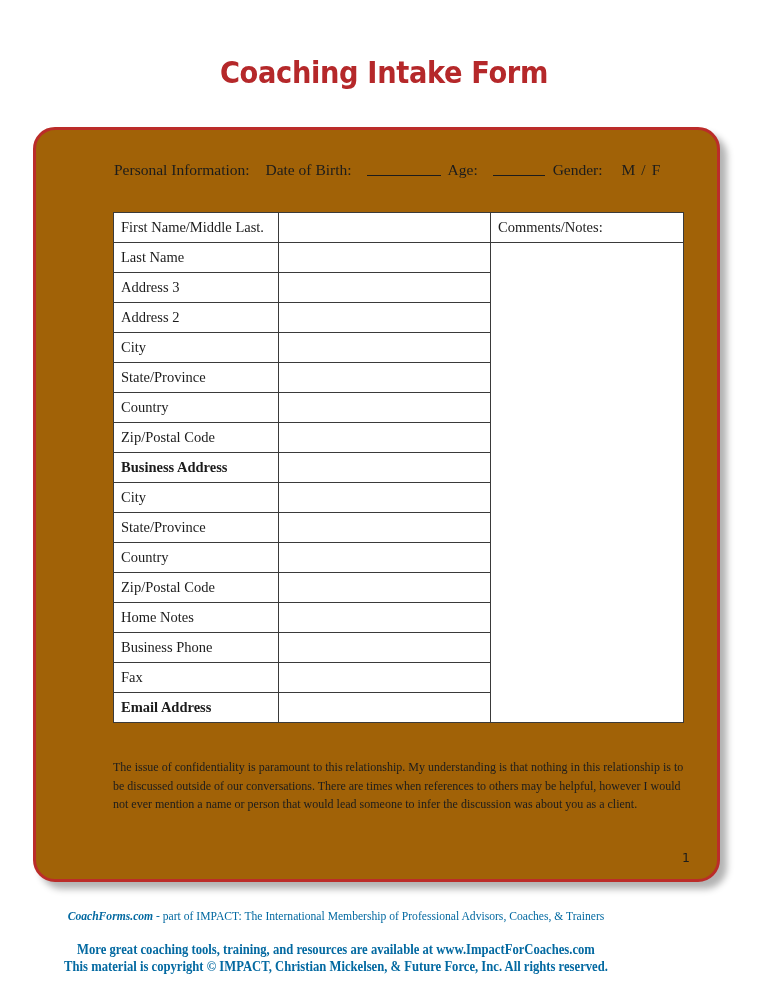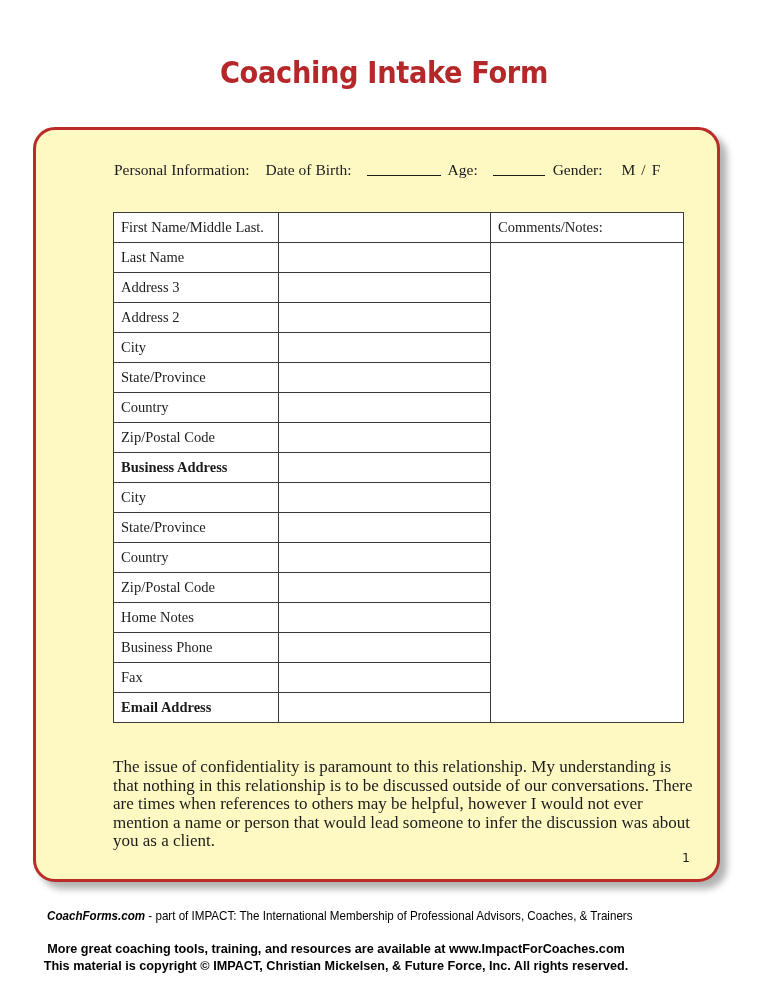--- a/index.html
+++ b/index.html
@@ -34,21 +34,21 @@
   
   .form-panel {
     position: absolute;
     left: 33px;
     top: 127px;
     width: 687px;
     height: 755px;
     box-sizing: border-box;
     border: 3px solid #bb2c29;
     border-radius: 22px;
-    background: #fef9c3;
+    background: #a16207;
     box-shadow: 7px 7px 7px rgba(0,0,0,0.30);
   }
 
   
   .personal-line {
     position: absolute;
     left: 78px;
     top: 31px;
     font-size: 15.5px;
     color: #1c1c1c;
@@ -111,21 +111,21 @@
     background: #ffffff;
     vertical-align: top;
   }
 
   
   .confidentiality {
     position: absolute;
     left: 77px;
     top: 628px;
     width: 580px;
-    font-size: 17px;
+    font-size: 12px;
     line-height: 18.5px;
     color: #1c1c1c;
     text-align: left;
   }
 
   
   .page-number {
     position: absolute;
     right: 27px;
     bottom: 14px;
@@ -134,22 +134,22 @@
     color: #1c1c1c;
   }
 
   
   .footer {
     position: absolute;
     left: 0;
     top: 908px;
     width: 672px;
     text-align: center;
-    font-family: Liberation Sans, sans-serif;
-    color: #000000;
+    font-family: Liberation Serif, serif;
+    color: #0369a1;
   }
   .footer-brandline {
     font-size: 13.5px;
     transform: scaleX(0.86);
     transform-origin: center center;
     white-space: nowrap;
   }
   .footer-brandline .brand {
     font-weight: bold;
     font-style: italic;

